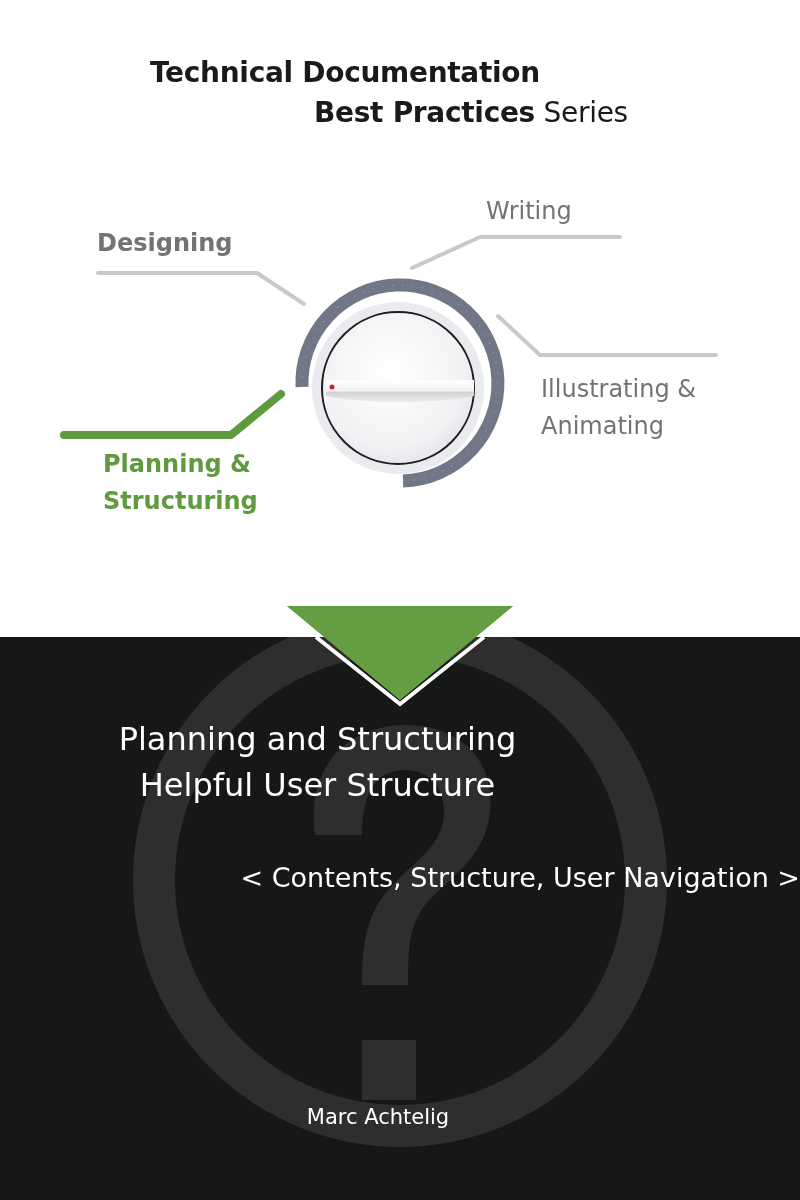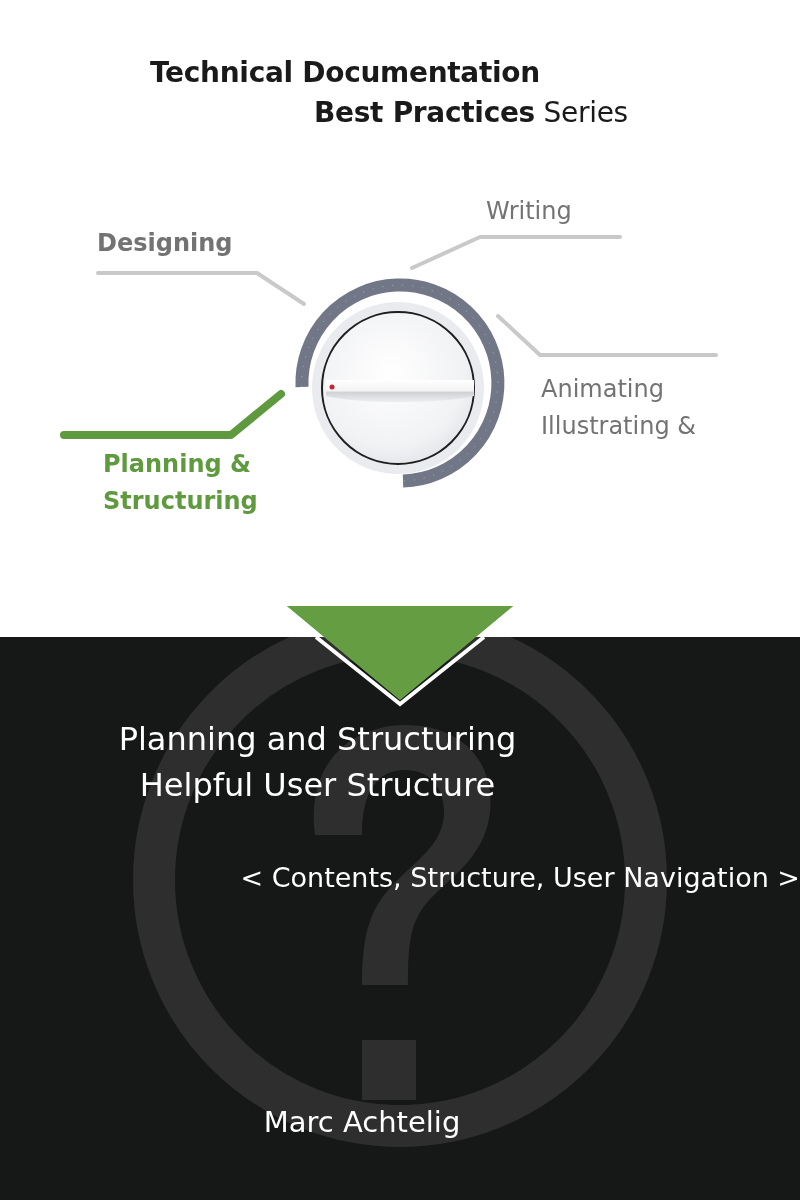--- a/index.html
+++ b/index.html
@@ -9,21 +9,21 @@
     .series-line1 { position: absolute; left: 150px; top: 56px; font-size: 28px; font-weight: bold; color: #1a1a1a; letter-spacing: -0.3px; white-space: nowrap; text-align: right; }
     .series-line2 { position: absolute; left: 314px; top: 96px; font-size: 28px; color: #1a1a1a; letter-spacing: -0.3px; white-space: nowrap; }
     .series-line2 .b { font-weight: bold; }
     .label { position: absolute; font-size: 24px; white-space: nowrap; line-height: 37px; }
     .label.grey { color: #737373; }
     .label.bold { font-weight: bold; }
     .label.green { color: #5f9a3f; font-weight: bold; }
     svg.art { position: absolute; left: 0; top: 0; }
     .title { position: absolute; left: 0; width: 635px; text-align: center; color: #ffffff; font-size: 32px; line-height: 45px; }
     .subtitle { position: absolute; left: 0; width: 800px; top: 862px; text-align: right; color: #ffffff; font-size: 27px; }
-    .author { position: absolute; left: 0; width: 724px; top: 1105px; text-align: center; color: #ffffff; font-size: 29px; }
+    .author { position: absolute; left: 0; width: 724px; top: 1105px; text-align: center; color: #ffffff; font-size: 21px; padding-left: 16px; }
   </style>
 </head>
 <body>
 
 <div class="top"></div>
 <div class="bottom"></div>
 
 <svg class="art" width="800" height="1200">
   <defs>
     <clipPath id="darkclip">
@@ -69,22 +69,22 @@
 <div class="series-line1">Technical Documentation</div>
 <div class="series-line2"><span class="b">Best Practices</span><span> Series</span></div>
 
 <div class="label grey bold" style="left:97px; top:225px;">
   <div>Designing</div>
 </div>
 <div class="label grey" style="left:486px; top:193px;">
   <div>Writing</div>
 </div>
 <div class="label grey" style="left:541px; top:371px;">
+  <div>Illustrating &amp;</div>
   <div>Animating</div>
-  <div>Illustrating &amp;</div>
 </div>
 <div class="label green" style="left:65px; top:446px;margin-left:38px;">
   <div>Planning &amp;</div>
   <div>Structuring</div>
 </div>
 
 <svg class="art" width="800" height="1200">
   <polygon points="287,606 513,606 400,700" fill="#649d42"></polygon>
   <polyline points="316,637 400,704 484,637" fill="none" stroke="#ffffff" stroke-width="4" stroke-linejoin="miter"></polyline>
   <polygon points="287,606 513,606 400,700" fill="#649d42"></polygon>

